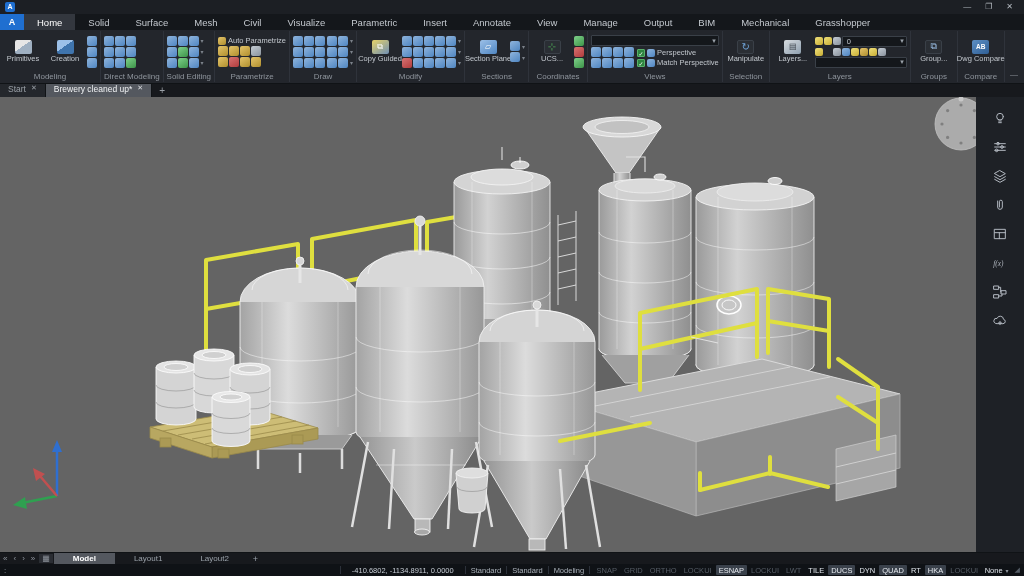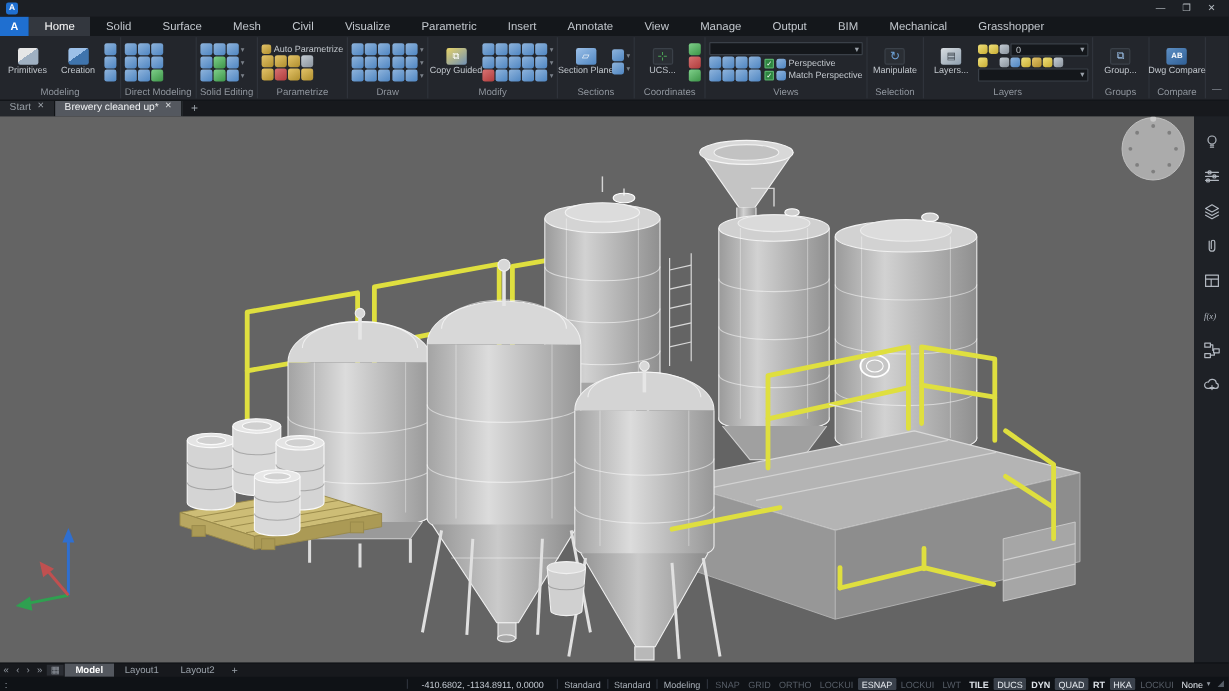--- a/index.html
+++ b/index.html
@@ -67,43 +67,43 @@
   .dtab{display:flex;gap:5px;padding:0 8px;font-size:8.5px;color:#9aa0a7;background:#24272c;border-right:1px solid #101316}
   .dtab.active{background:#54585f;color:#f0f2f4}
   .dclose{font-size:7px;color:#9aa0a7}
   .dtab.active .dclose{color:#d6d9dc}
   .dadd{display:flex;align-items:center;padding:0 7px;color:#9aa0a7;font-size:10px}
 
   
   .viewport{flex:1;display:flex;min-height:0}
   .canvas{flex:1;background:#646464;position:relative;overflow:hidden}
   .canvas svg{position:absolute;inset:0}
-  .rsidebar{width:29px;background:#1e2126;display:flex;flex-direction:column;align-items:center;padding-top:12px;gap:12px;flex:0 0 auto}
+  .rsidebar{width:48px;background:#1e2126;display:flex;flex-direction:column;align-items:center;padding-top:12px;gap:12px;flex:0 0 auto}
   .sicon{width:17px;height:17px;display:flex;align-items:center;justify-content:center}
   .sicon svg{width:16px;height:16px;fill:none;stroke:#b2b8c0;stroke-width:1.5;stroke-linecap:round;stroke-linejoin:round}
 
   
   .layoutbar{height:12px;background:#17191d;display:flex;align-items:stretch;flex:0 0 auto;border-top:1px solid #101316}
   .lnav{display:flex;align-items:center;padding:0 3px;color:#8f959d;font-size:8px}
   .lsheet{display:flex;align-items:center;color:#8f959d;font-size:8px;padding:0 3px;background:#2a2d33;margin:1px 1px}
-  .ltab{padding:0 9px;display:flex;align-items:center;font-size:8px;color:#9aa1a9}
+  .ltab{padding:0 19px;display:flex;align-items:center;font-size:8px;color:#9aa1a9}
   .ltab.active{background:#54585f;color:#ffffff;font-weight:bold}
   .ladd{display:flex;align-items:center;color:#9aa1a9;font-size:9px;padding:0 5px}
 
   
   .statusbar{height:12px;background:#0f1216;display:flex;align-items:center;font-size:7.5px;color:#7d848d;padding:0 4px;flex:0 0 auto;white-space:nowrap}
   .sb-prompt{color:#9aa1a9;font-size:8px}
   .sb-spacer{flex:1}
   .sb-coords{color:#c6ccd4;padding:0 8px}
   .sb-sep{width:1px;height:8px;background:#2c313a;margin:0 3px}
   .sb-style{color:#aab1b9;padding:0 2px}
   .toggle{padding:0 3px;height:10px;display:flex;align-items:center;border-radius:1px;margin:0 0.5px}
   .toggle.off{color:#565d66}
   .toggle.on{background:#3a414b;color:#e6eaef}
-  .toggle.bright{color:#dfe4ea;font-weight:bold}
+  .toggle.bright{color:#dfe4ea;font-weight:normal}
   .sb-scale{color:#dfe4ea;padding:0 3px;display:flex;align-items:center;gap:3px}
   .sb-grip{color:#565d66;font-size:7px;padding-left:3px}
 </style>
 </head>
 <body>
 
 <div id="app">
 
   <div class="titlebar">
     <div class="app-logo">A</div>

